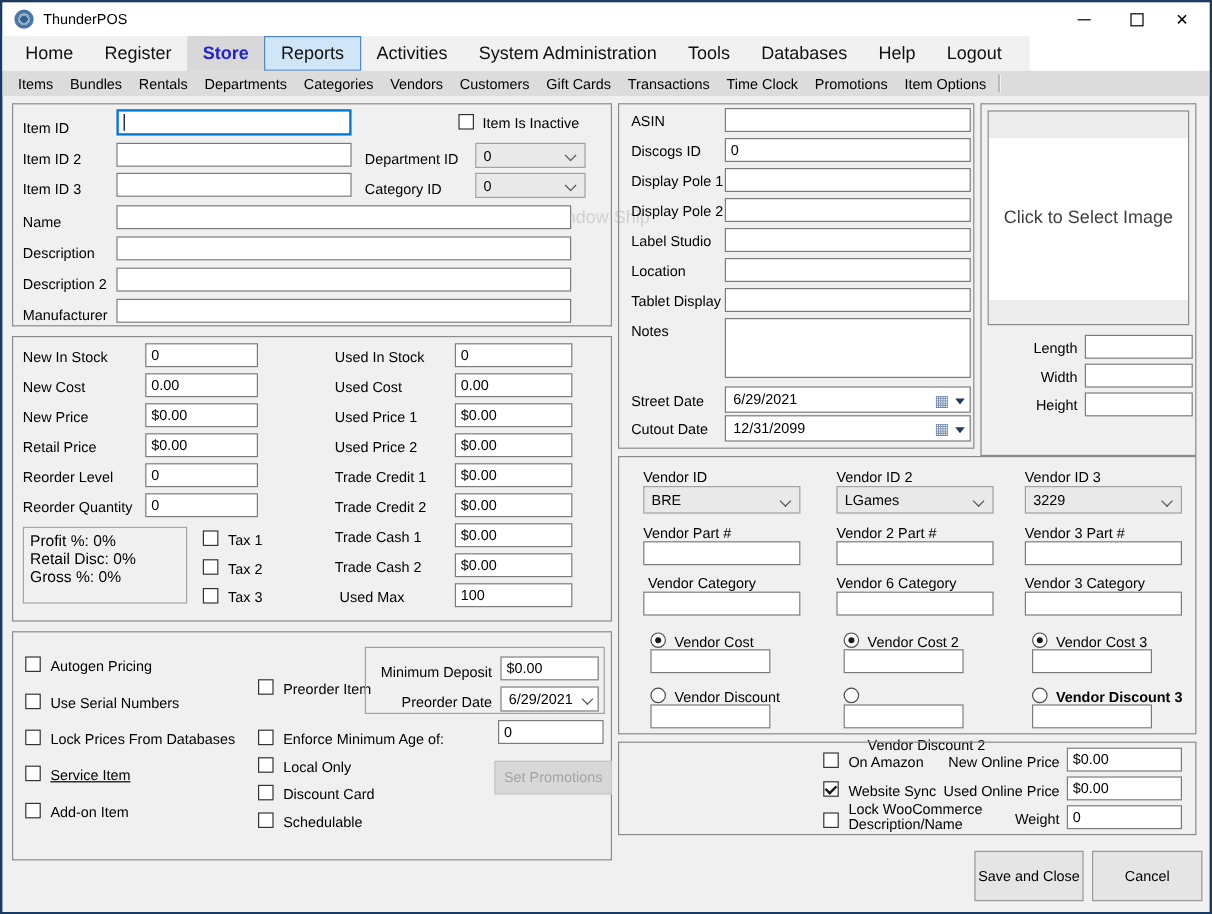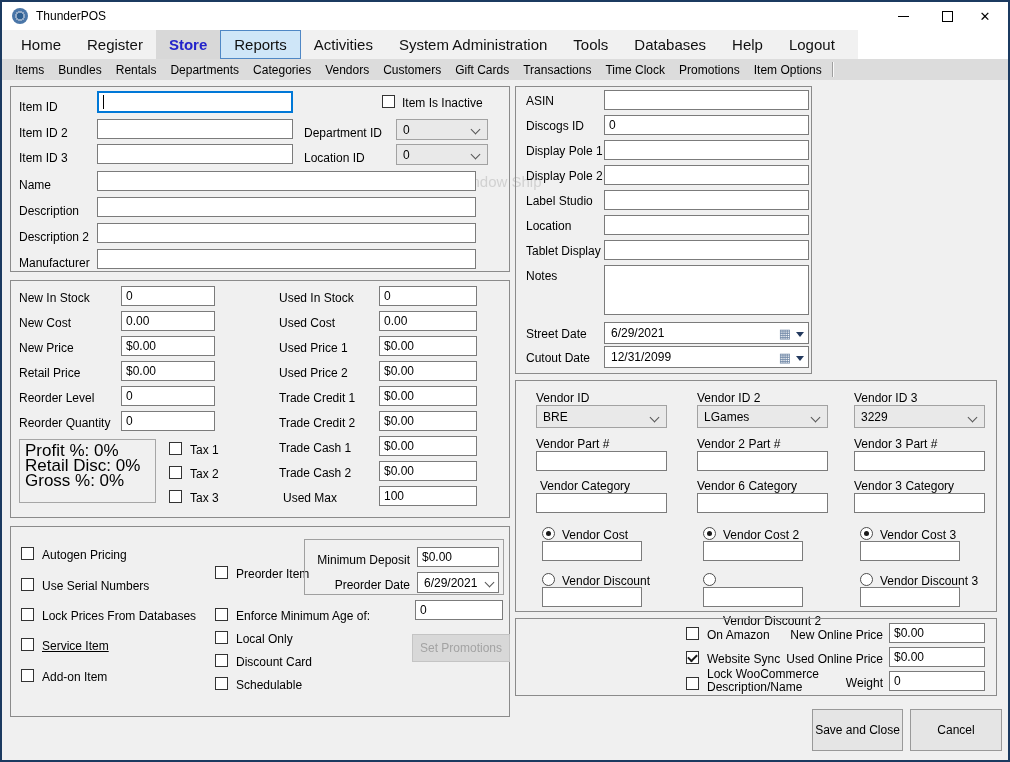--- a/index.html
+++ b/index.html
@@ -55,21 +55,21 @@
   .rad { position:absolute; width:13px; height:13px; border:1px solid #4d4d4d; border-radius:50%; background:#fff; }
   .rad.checked::after { content:""; position:absolute; left:3px; top:3px; width:5px; height:5px;
           border-radius:50%; background:#1a1a1a; }
   .notes { position:absolute; background:#fff; border:1px solid #7b7b7b; }
   .imgph { position:absolute; border:1px solid #8b8b8b;
            background:linear-gradient(#ececec 0 22px, #ffffff 22px 157px, #ececec 157px 100%);
            display:flex; align-items:center; justify-content:center; font-size:15px; color:#3f3f3f; }
   .btn { position:absolute; background:#e5e5e5; border:1px solid #999; font-size:12px; color:#000;
          display:flex; align-items:center; justify-content:center; font-family:inherit; cursor:default; }
   .btn.disabled { background:#d8d8d8; color:#a3a3a3; border-color:#c4c4c4; }
-  .profitbox { position:absolute; border:1px solid #a6a6a6; font-size:17px; line-height:15px;
+  .profitbox { position:absolute; border:1px solid #a6a6a6; font-size:13px; line-height:15px;
                padding:3px 5px; color:#000; }
   .profitbox span { display:block; }
   .watermark { position:absolute; left:452px; top:171px; font-size:15px; color:rgba(130,130,130,0.28); }
   .caret { position:absolute; width:1px; height:14px; background:#000; }
   .twoline { position:absolute; font-size:12px; line-height:13px; color:#000; }
   .twoline span { display:block; }
 </style>
 </head>
 <body>
 
@@ -133,21 +133,21 @@
     <span class="lbl" style="left:8px; top:39px;">Item ID 2</span>
     <input class="inp" style="left: 86px; top: 32px; width: 196px;" value="">
     <span class="lbl" style="left:293px; top:39px;">Department ID</span>
     <div class="combo" style="left:385px; top:32px; width:92px;">
       <span>0</span>
       <span class="chev"></span>
     </div>
 
     <span class="lbl" style="left:8px; top:64px;">Item ID 3</span>
     <input class="inp" style="left: 86px; top: 57px; width: 196px;" value="">
-    <span class="lbl" style="left:293px; top:64px;">Location ID</span>
+    <span class="lbl" style="left:293px; top:64px;">Category ID</span>
     <div class="combo" style="left:385px; top:57px; width:92px;">
       <span>0</span>
       <span class="chev"></span>
     </div>
 
     <span class="lbl" style="left:8px; top:91px;">Name</span>
     <input class="inp" style="left: 86px; top: 84px; width: 379px;" value="">
     <span class="lbl" style="left:8px; top:117px;">Description</span>
     <input class="inp" style="left: 86px; top: 110px; width: 379px;" value="">
     <span class="lbl" style="left:8px; top:143px;">Description 2</span>
@@ -263,20 +263,29 @@
       <span class="darr"></span>
     </div>
     <span class="lbl" style="left:10px; top:264px;">Cutout Date</span>
     <div class="datebox" style="left:88px; top:259px; width:205px;">
       <span>12/31/2099</span>
       <span class="cal">▦</span>
       <span class="darr"></span>
     </div>
   </div>
 
+  <div class="grp" style="left:815px; top:84px; width:180px; height:294px;">
+    <div class="imgph" style="left:5px; top:5px; width:168px; height:179px;">Click to Select Image</div>
+    <span class="lbl r" style="left:0px; top:196px; width:80px;">Length</span>
+    <input class="inp" style="left: 86px; top: 192px; width: 90px;" value="">
+    <span class="lbl r" style="left:0px; top:220px; width:80px;">Width</span>
+    <input class="inp" style="left: 86px; top: 216px; width: 90px;" value="">
+    <span class="lbl r" style="left:0px; top:244px; width:80px;">Height</span>
+    <input class="inp" style="left: 86px; top: 240px; width: 90px;" value="">
+  </div>
 
   <div class="grp" style="left:513px; top:378px; width:482px; height:232px;">
 
     <span class="lbl" style="left:20px; top:10px;">Vendor ID</span>
     <div class="combo" style="left:20px; top:24px; width:131px; height:23px;">
       <span>BRE</span>
       <span class="chev" style="top:8px;"></span>
     </div>
     <span class="lbl" style="left:20px; top:56px;">Vendor Part #</span>
     <input class="inp" style="left: 20px; top: 70px; width: 131px;" value="">
@@ -311,21 +320,21 @@
       <span class="chev" style="top:8px;"></span>
     </div>
     <span class="lbl" style="left:338px; top:56px;">Vendor 3 Part #</span>
     <input class="inp" style="left: 338px; top: 70px; width: 131px;" value="">
     <span class="lbl" style="left:338px; top:98px;">Vendor 3 Category</span>
     <input class="inp" style="left: 338px; top: 112px; width: 131px;" value="">
     <span class="rad checked" style="left:344px; top:146px;"></span>
     <span class="lbl" style="left:364px; top:147px;">Vendor Cost 3</span>
     <input class="inp" style="left: 344px; top: 160px; width: 100px;" value="">
     <span class="rad" style="left:344px; top:192px;"></span>
-    <span class="lbl" style="left:364px; top:193px;">Vendor Discount 3</span>
+    <span class="lbl" style="left:364px; top:193px;font-weight:bold;">Vendor Discount 3</span>
     <input class="inp" style="left: 344px; top: 206px; width: 100px;" value="">
   </div>
 
   <div class="grp" style="left:513px; top:616px; width:482px; height:78px;">
     <span class="cb" style="left:170px; top:8px;"></span>
     <span class="lbl" style="left:191px; top:9px;">On Amazon</span>
     <span class="lbl r" style="left:253px; top:9px; width:114px;">New Online Price</span>
     <input class="inp" style="left: 373px; top: 4px; width: 96px;" value="$0.00">
 
     <span class="cb checked" style="left:170px; top:32px;"></span>

